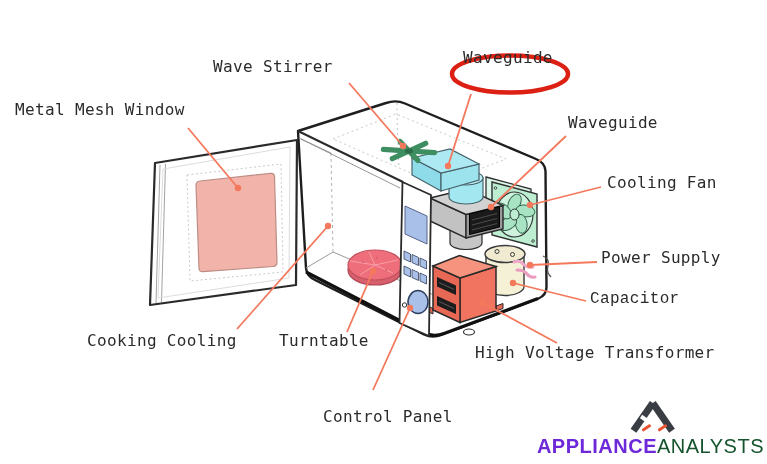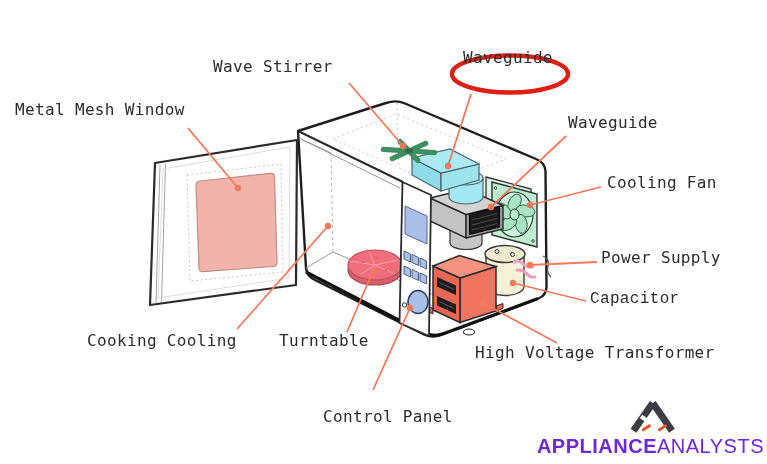--- a/index.html
+++ b/index.html
@@ -14,21 +14,21 @@
   .lbl-cooling-fan{left:607px;top:173px;}
   .lbl-power-supply{left:601px;top:248px;}
   .lbl-capacitor{left:590px;top:290px;font-family:Liberation Mono, monospace;}
   .lbl-hvt{left:475px;top:343px;}
   .lbl-control-panel{left:323px;top:391px;margin-top:16px;}
   .lbl-turntable{left:279px;top:331px;}
   .lbl-cooking-cavity{left:87px;top:331px;}
   #brand{position:absolute;right:3px;top:435px;font-family:"Liberation Sans",sans-serif;
          font-size:20px;letter-spacing:.5px;white-space:nowrap;}
   #brand .bold{font-weight:700;color:#6d28d9;}
-  #brand .light{font-weight:400;color:#6d28d9;}
+  #brand .light{font-weight:400;color:#14532d;}
 </style>
 </head>
 <body>
 
 <div id="stage">
 
 <svg id="art" width="767" height="464" viewBox="0 0 767 464">
 
   <g>
     <path d="M 298 131 L 386 103 Q 396 99.5 405 103.5 L 536 159 Q 545 162.5 545.5 171

